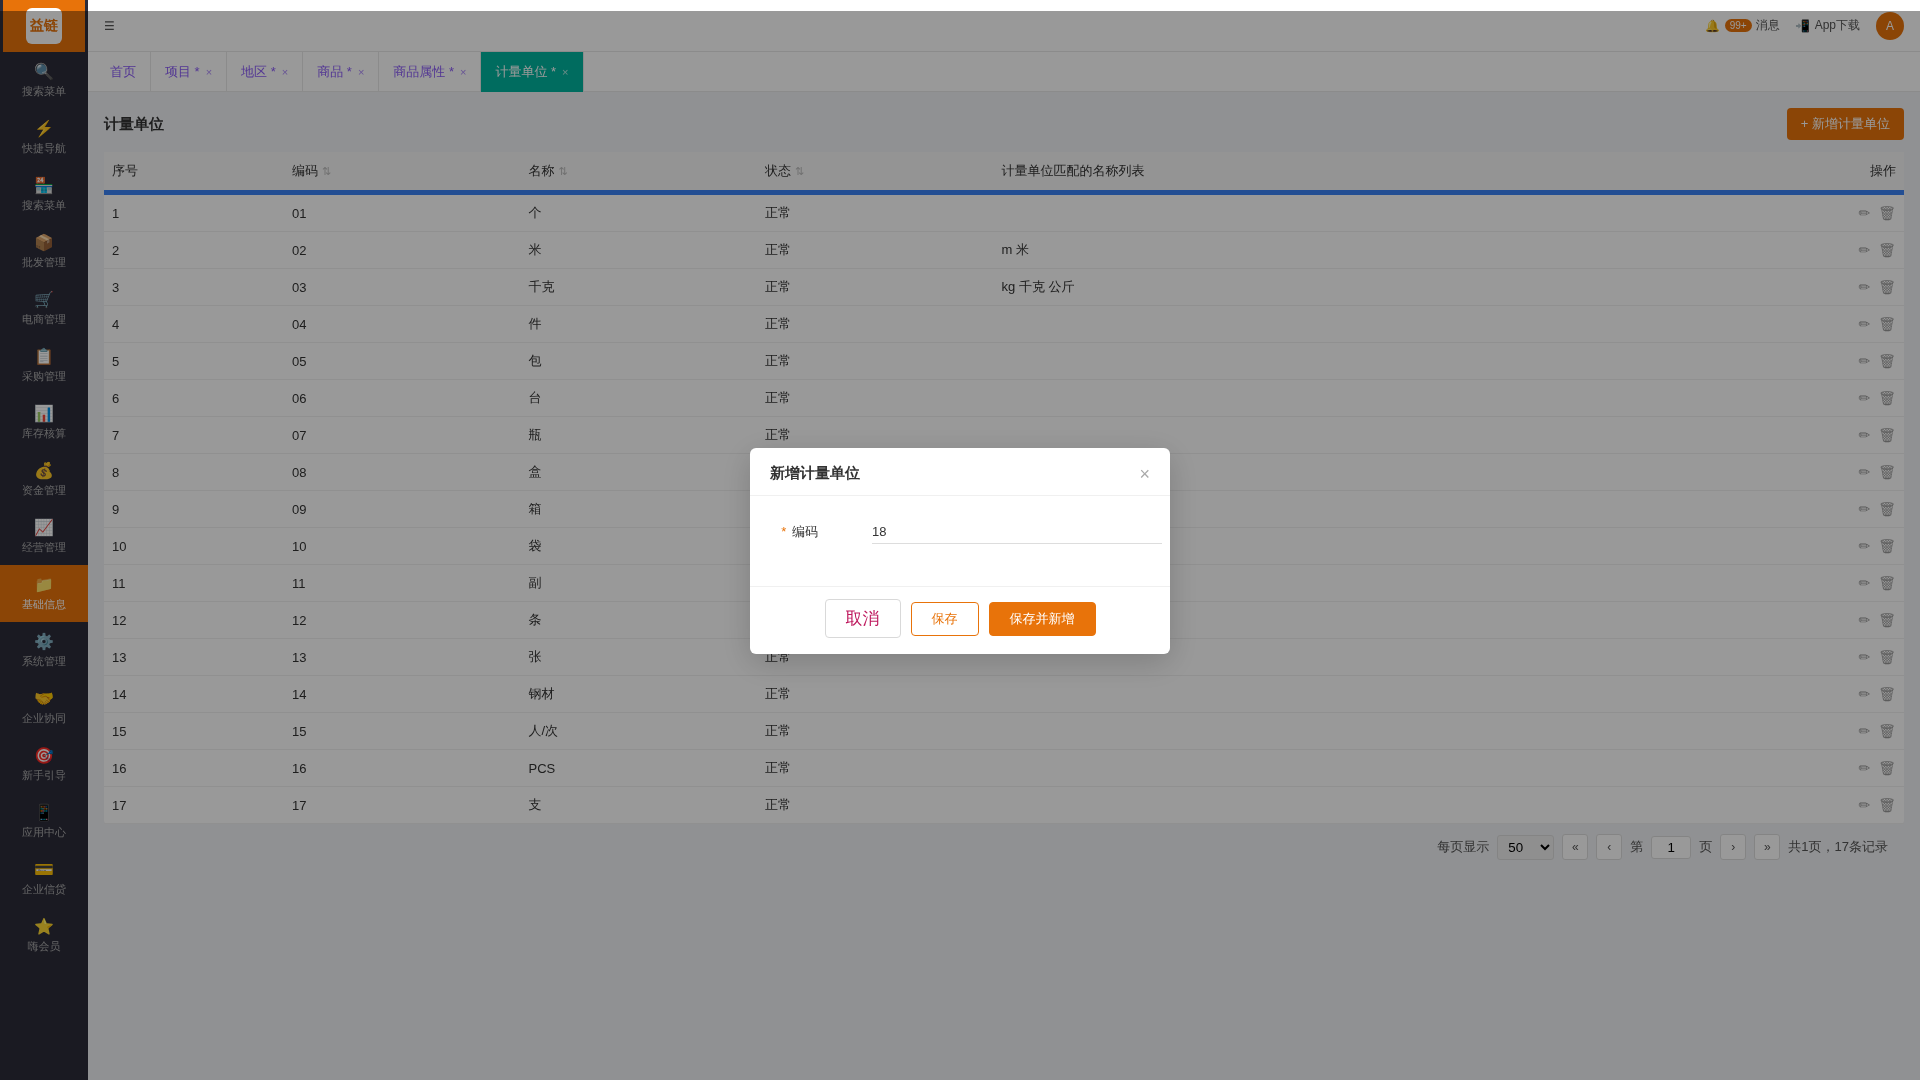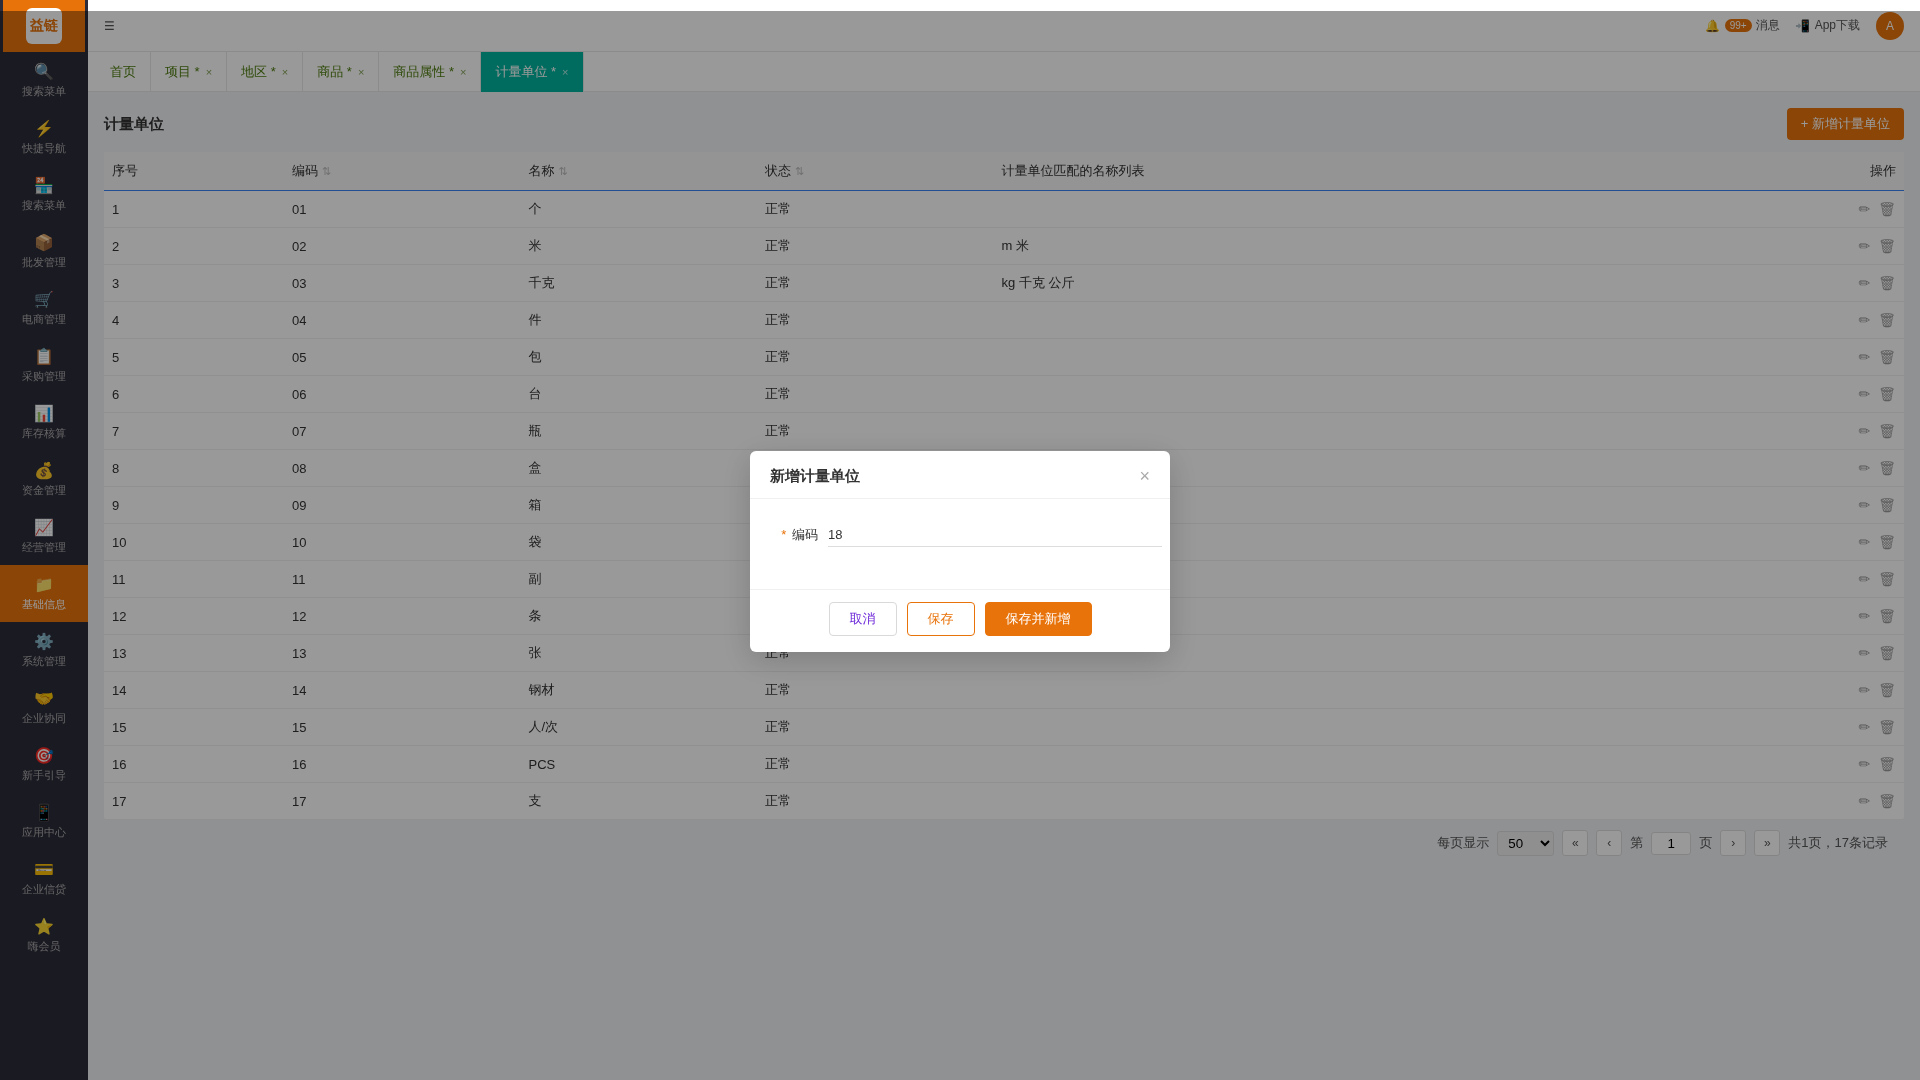--- a/index.html
+++ b/index.html
@@ -19,34 +19,34 @@
     
     .topbar { height: 52px; background: #fff; display: flex; align-items: center; justify-content: space-between; padding: 0 16px; border-bottom: 1px solid #e8e8e8; flex-shrink: 0; }
     .topbar-left { display: flex; align-items: center; gap: 8px; }
     .topbar-right { display: flex; align-items: center; gap: 16px; }
     .topbar-icon { display: flex; align-items: center; gap: 4px; color: #555; font-size: 12px; cursor: pointer; }
     .badge { background: #e8730a; color: #fff; border-radius: 10px; font-size: 10px; padding: 1px 5px; }
     .avatar { width: 28px; height: 28px; background: #e8730a; border-radius: 50%; display: flex; align-items: center; justify-content: center; color: #fff; font-size: 12px; }
 
     
     .tabs { height: 40px; background: #fff; display: flex; align-items: center; padding: 0 8px; border-bottom: 1px solid #e8e8e8; flex-shrink: 0; }
-    .tab { height: 40px; display: flex; align-items: center; padding: 0 14px; font-size: 13px; color: #4d7c0f; cursor: pointer; border-right: 1px solid #e8e8e8; gap: 6px; }
+    .tab { height: 40px; display: flex; align-items: center; padding: 0 14px; font-size: 13px; color: #8b5cf6; cursor: pointer; border-right: 1px solid #e8e8e8; gap: 6px; }
     .tab.active { background: #00b49e; color: #fff; }
     .tab-close { font-size: 11px; opacity: 0.7; cursor: pointer; }
 
     
     .content { flex: 1; padding: 16px; overflow: auto; position: relative; }
     .page-title { font-size: 15px; font-weight: bold; color: #333; margin-bottom: 12px; display: flex; align-items: center; justify-content: space-between; }
     .btn-add { background: #e8730a; color: #fff; border: none; padding: 7px 14px; border-radius: 4px; cursor: pointer; font-size: 13px; }
 
     
     .table-wrap { background: #fff; border-radius: 4px; }
     table { width: 100%; border-collapse: collapse; }
     thead tr { background: #f7f7f7; }
-    th { padding: 10px 8px; text-align: left; color: #333; font-weight: normal; font-size: 13px; border-bottom: 1px solid #3b82f6; white-space: nowrap; }
+    th { padding: 10px 8px; text-align: left; color: #333; font-weight: normal; font-size: 13px; border-bottom: 5px solid #3b82f6; white-space: nowrap; }
     td { padding: 9px 8px; color: #333; font-size: 13px; border-bottom: 1px solid #f0f0f0; }
     .status-normal { color: #333; }
     .action-icons { display: flex; gap: 8px; }
     .action-icon { color: #999; cursor: pointer; font-size: 14px; }
     .sort-icon { color: #bbb; font-size: 11px; margin-left: 2px; }
 
     
     .pagination { display: flex; align-items: center; justify-content: flex-end; padding: 10px 16px; gap: 8px; font-size: 13px; color: #555; }
     .pagination select { border: 1px solid #ddd; padding: 3px 6px; border-radius: 3px; }
     .page-btn { width: 26px; height: 26px; border: 1px solid #ddd; background: #fff; border-radius: 3px; cursor: pointer; display: flex; align-items: center; justify-content: center; color: #555; font-size: 12px; }
@@ -57,25 +57,25 @@
 
     
     .modal { background: #fff; border-radius: 6px; width: 420px; box-shadow: 0 8px 32px rgba(0,0,0,0.18); }
     .modal-header { padding: 16px 20px 12px; border-bottom: 1px solid #f0f0f0; display: flex; align-items: center; justify-content: space-between; }
     .modal-title { font-size: 15px; font-weight: bold; color: #333; }
     .modal-close { font-size: 18px; color: #aaa; cursor: pointer; line-height: 1; }
     .modal-body { padding: 24px 8px; }
     .form-row { display: flex; align-items: center; margin-bottom: 18px; }
     .form-label { width: 60px; text-align: right; color: #333; font-size: 13px; margin-right: 10px; }
     .form-label .required { color: #e8730a; margin-right: 2px; }
-    .form-input { flex: 1; border: none; border-bottom: 1px solid #ddd; padding: 4px 0; font-size: 13px; outline: none; color: #333; }
+    .form-input { flex: 1; border: none; border-bottom: 1px solid #ddd; padding: 4px 0; font-size: 13px; outline: none; color: #333; margin-left: 44px; }
     .form-input.focused { border-bottom: 1px solid #e8730a; }
     .form-input::placeholder { color: #bbb; }
     .modal-footer { padding: 12px 20px 16px; display: flex; align-items: center; justify-content: center; gap: 10px; border-top: 1px solid #f0f0f0; }
-    .btn-cancel { background: #fff; color: #6d28d9; border: 1px solid #d9d9d9; padding: 7px 20px; border-radius: 4px; cursor: pointer; font-size: 13px; }
+    .btn-cancel { background: #fff; color: #be185d; border: 1px solid #d9d9d9; padding: 7px 20px; border-radius: 4px; cursor: pointer; font-size: 17px; }
     .btn-save { background: #fff; color: #e8730a; border: 1px solid #e8730a; padding: 7px 20px; border-radius: 4px; cursor: pointer; font-size: 13px; }
     .btn-save-add { background: #e8730a; color: #fff; border: 1px solid #e8730a; padding: 7px 20px; border-radius: 4px; cursor: pointer; font-size: 13px; }
 
     .th-sort { cursor: pointer; display: flex; align-items: center; gap: 2px; }
   </style>
 </head>
 <body>
 
 <div class="sidebar">
   <div class="sidebar-logo">

